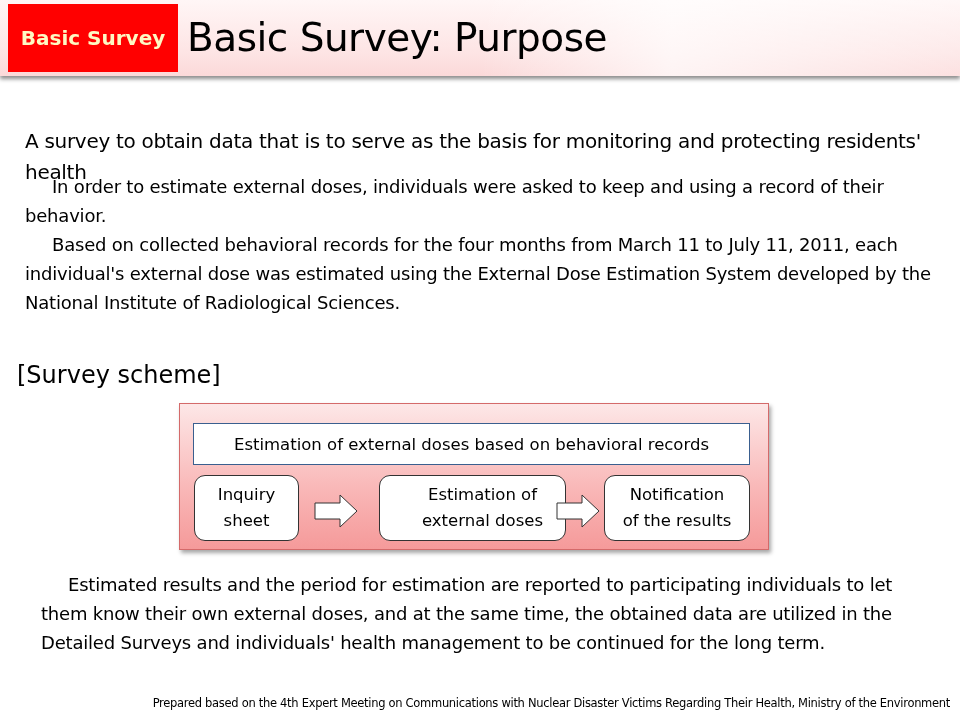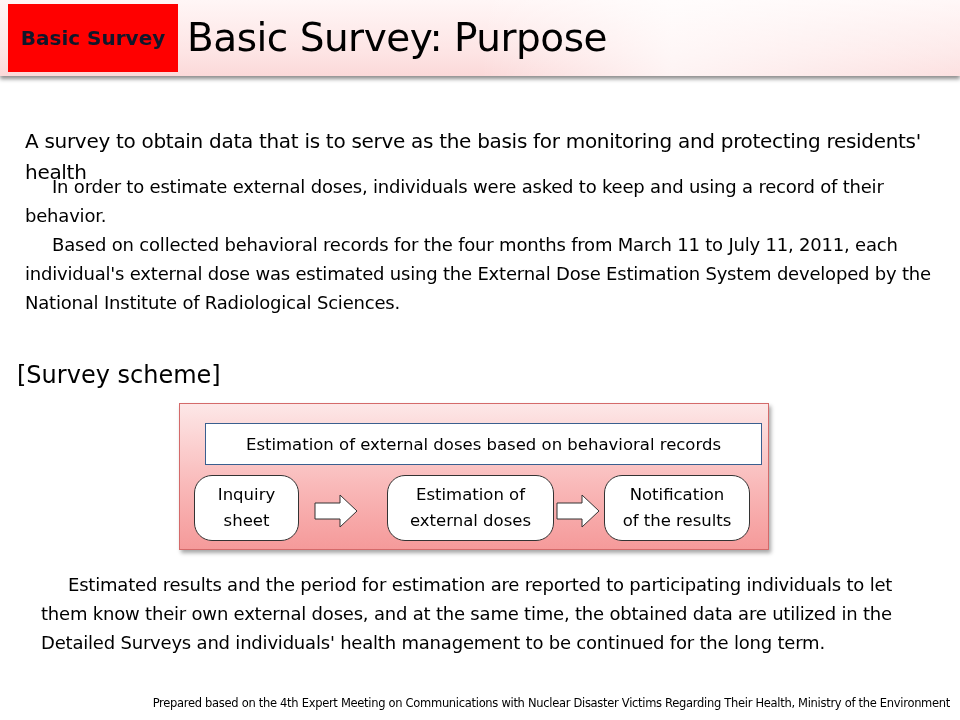--- a/index.html
+++ b/index.html
@@ -13,21 +13,21 @@
     position: absolute; left: 0; top: 0; width: 960px; height: 76px;
     background: linear-gradient(to bottom, #fff6f6 0%, #fde4e4 70%, #fbd9d9 100%);
     box-shadow: 0 3px 4px rgba(0,0,0,0.45);
   }
   .header::after {
     content: ""; position: absolute; left: 480px; top: 0; width: 480px; height: 76px;
     background: linear-gradient(to right, rgba(255,255,255,0) 0%, rgba(255,255,255,0.7) 40%, rgba(255,255,255,0.2) 100%);
   }
   .badge {
     position: absolute; left: 8px; top: 4px; width: 170px; height: 68px;
-    background: #ff0000; color: #0f172a; z-index: 2;
+    background: #ff0000; color: #fef9c3; z-index: 2;
     display: flex; align-items: center; justify-content: center;
     font-weight: bold; font-size: 20px;
   }
   .title {
     position: absolute; left: 187px; top: 10px; z-index: 2;
     font-weight: normal; font-size: 39px; line-height: 56px; letter-spacing: -0.5px;
   }
   .lead {
     position: absolute; left: 25px; top: 100px; width: 920px;
     font-weight: normal; font-size: 20px; line-height: 31px; letter-spacing: -0.3px; margin-top: 26px;
@@ -40,28 +40,28 @@
   .scheme-label {
     position: absolute; left: 17px; top: 362px; font-size: 24px; line-height: 26px;
   }
   .scheme {
     position: absolute; left: 179px; top: 403px; width: 588px; height: 145px;
     background: linear-gradient(to bottom, #fde7e7 0%, #f9b6b6 60%, #f59a9a 100%);
     border: 1px solid #d46a6a;
     box-shadow: 2px 3px 4px rgba(0,0,0,0.35);
   }
   .scheme-head {
-    position: absolute; left: 25px; top: 19px; width: 555px; height: 40px;
+    position: absolute; left: 13px; top: 19px; width: 555px; height: 40px;
     background: #fff; border: 1px solid #3a5f8f;
     display: flex; align-items: center; justify-content: center;
     font-size: 16.5px;
   }
   .step {
     position: absolute; top: 71px; height: 64px; background: #fff;
-    border: 1px solid #333; border-radius: 18px;
+    border: 1px solid #333; border-radius: 11px;
     display: flex; align-items: center; justify-content: center; text-align: center;
     font-size: 16.5px; line-height: 26px; white-space: pre-line;
   }
   .arrow { position: absolute; top: 90px; width: 44px; height: 34px; }
   .bottom {
     position: absolute; left: 41px; top: 570px; width: 900px;
     font-size: 18px; line-height: 29px; letter-spacing: -0.2px;
   }
   .bottom p { margin: 0; text-indent: 27px; }
   .footnote {
@@ -89,21 +89,21 @@
 <div class="scheme">
   <div class="scheme-head">Estimation of external doses based on behavioral records</div>
 
   <div class="step" style="left:14px; width:103px;">Inquiry
 sheet</div>
 
   <svg class="arrow" style="left:134px;" viewBox="0 0 44 34">
     <polygon points="1,9 26,9 26,1 43,17 26,33 26,25 1,25" fill="#fff" stroke="#333" stroke-width="1"></polygon>
   </svg>
 
-  <div class="step" style="left:207px; width:165px;">Estimation of
+  <div class="step" style="left:199px; width:165px;padding-left:20px;">Estimation of
 external doses</div>
 
   <svg class="arrow" style="left:376px;" viewBox="0 0 44 34">
     <polygon points="1,9 26,9 26,1 43,17 26,33 26,25 1,25" fill="#fff" stroke="#333" stroke-width="1"></polygon>
   </svg>
 
   <div class="step" style="left:424px; width:144px;">Notification
 of the results</div>
 </div>
 

